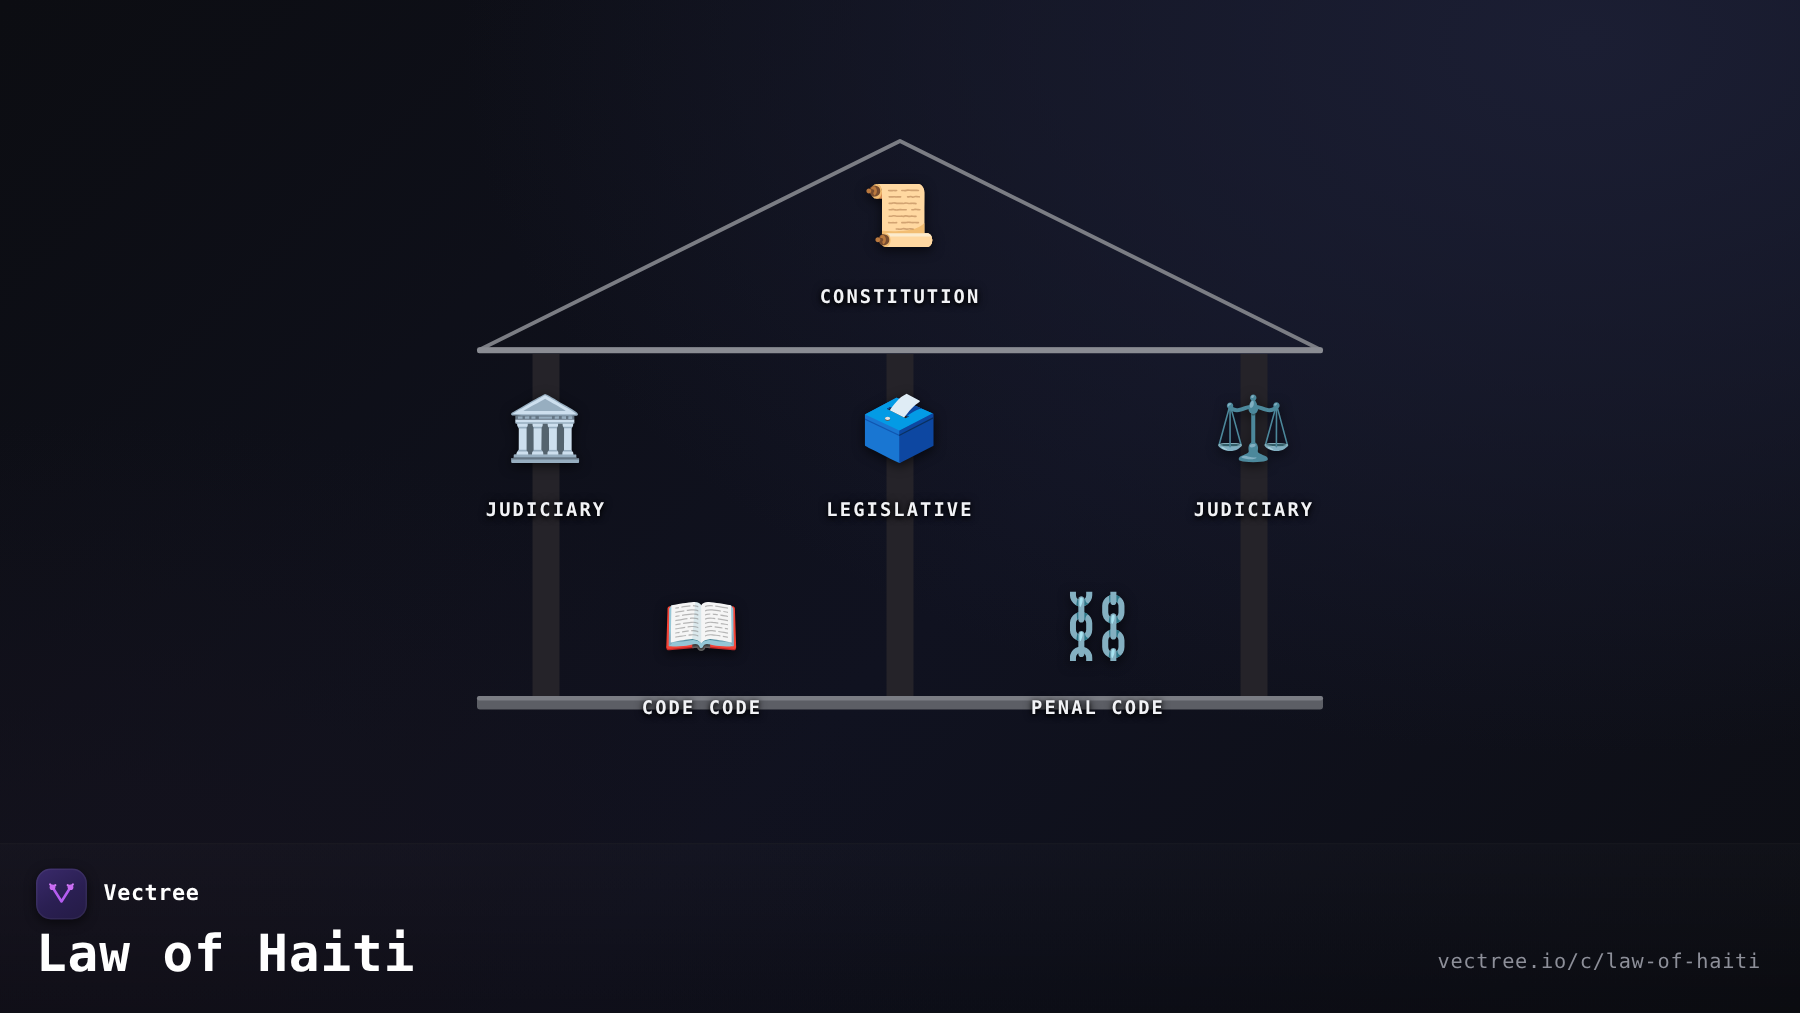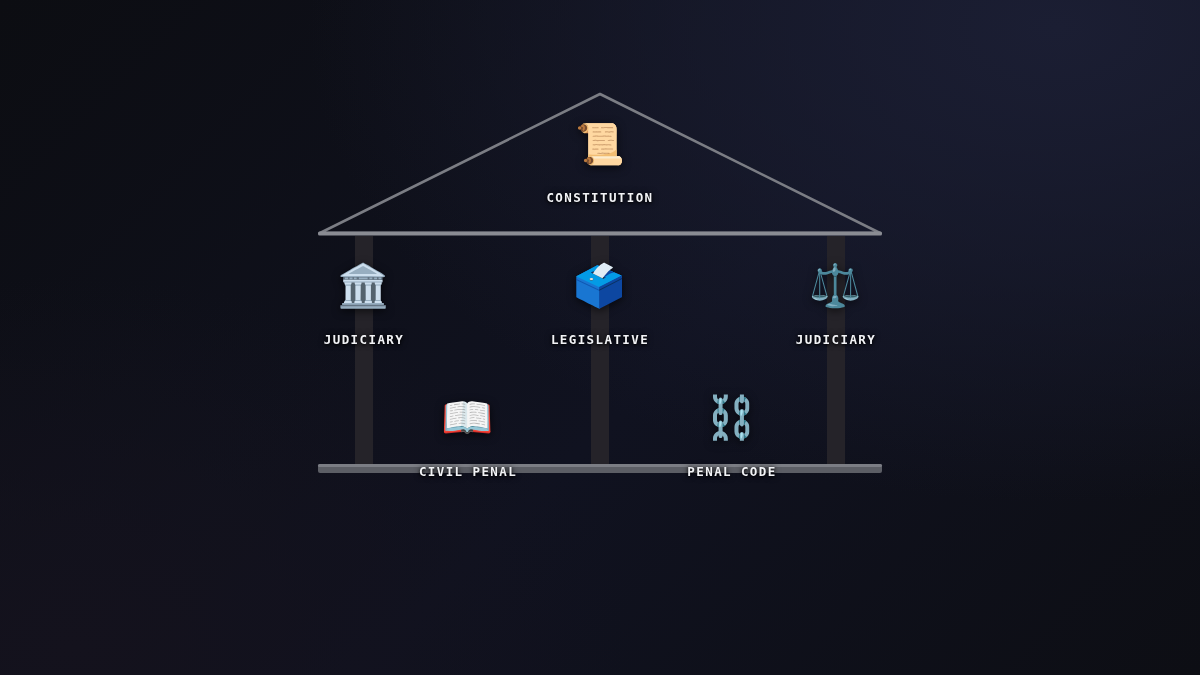--- a/index.html
+++ b/index.html
@@ -150,24 +150,44 @@
       <span class="caption">LEGISLATIVE</span>
     </div>
 
     <div class="node" id="node-judiciary">
       <span class="glyph">⚖️</span>
       <span class="caption">JUDICIARY</span>
     </div>
 
     <div class="node" id="node-civil">
       <span class="glyph">📖</span>
-      <span class="caption">CIVIL PENAL</span>
+      <span class="caption">CODE CODE</span>
     </div>
 
     <div class="node" id="node-penal">
       <span class="glyph">⛓️</span>
       <span class="caption">PENAL CODE</span>
     </div>
 
   </div>
 
+  <div id="footer">
+
+    <div id="brand">
+      <div id="brand-logo">
+        <svg width="22" height="22" viewBox="0 0 22 22">
+          <path d="M 5 6.5 L 11 16 L 17 6.5" fill="none" stroke="#b45cf0" stroke-width="1.7" stroke-linecap="round" stroke-linejoin="round"></path>
+          <path d="M 5 6.5 L 3.4 4.6 M 5 6.5 L 6.9 5.1" fill="none" stroke="#d07bf5" stroke-width="1.4" stroke-linecap="round"></path>
+          <path d="M 17 6.5 L 18.6 4.6 M 17 6.5 L 15.1 5.1" fill="none" stroke="#d07bf5" stroke-width="1.4" stroke-linecap="round"></path>
+          <circle cx="5" cy="6.5" r="1.9" fill="#c96bf3"></circle>
+          <circle cx="17" cy="6.5" r="1.9" fill="#c96bf3"></circle>
+        </svg>
+      </div>
+      <span id="brand-name">Vectree</span>
+    </div>
+
+    <div id="page-title">Law of Haiti</div>
+
+    <div id="footer-url">vectree.io/c/law-of-haiti</div>
+
+  </div>
 
 </div>
 
 </body></html>

